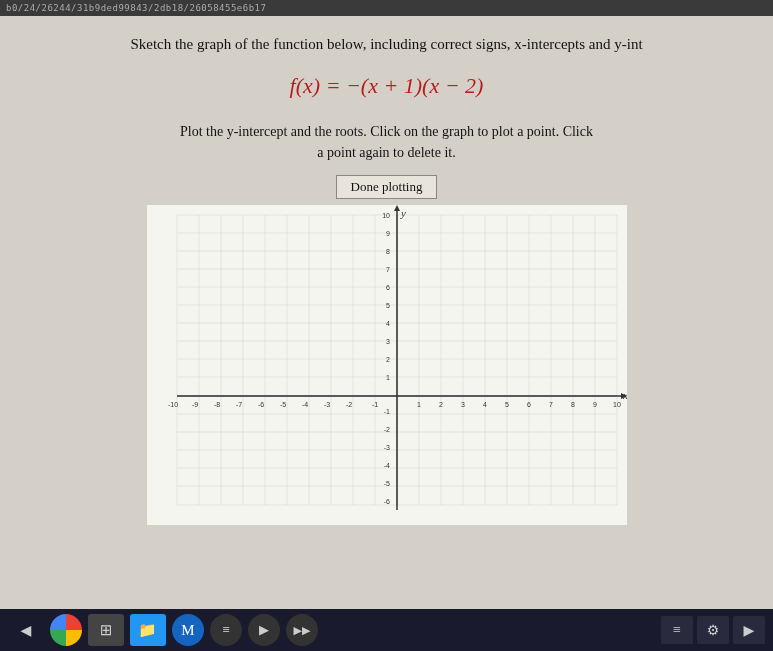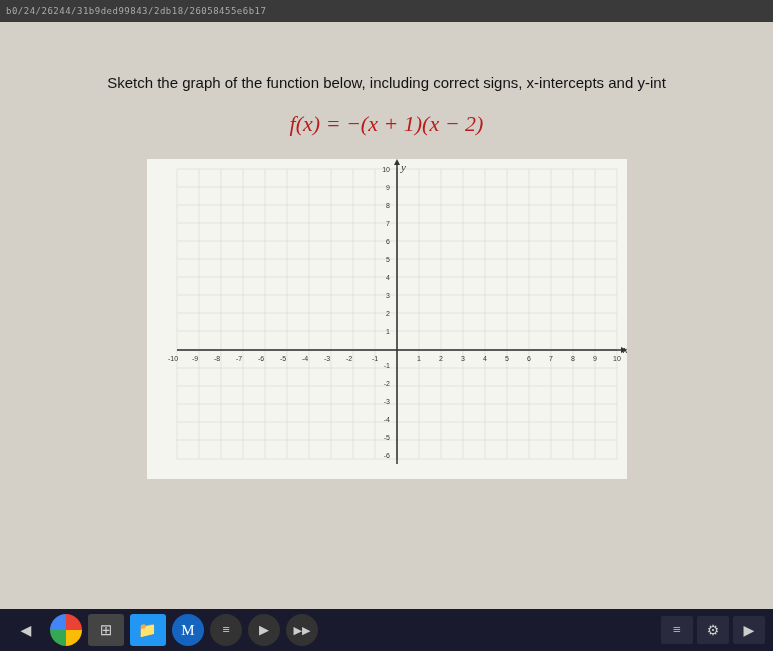--- a/index.html
+++ b/index.html
@@ -9,21 +9,21 @@
       height: 651px;
       background: #c8c8c8;
       font-family: Georgia, serif;
       overflow: hidden;
       display: flex;
       flex-direction: column;
     }
 
     .top-bar {
       background: #3a3a3a;
-      height: 22px;
+      height: 16px;
       width: 100%;
       display: flex;
       align-items: center;
       padding: 0 6px;
     }
 
     .top-bar-text {
       color: #aaa;
       font-size: 9px;
       font-family: monospace;
@@ -38,23 +38,22 @@
       align-items: center;
       padding: 18px 24px 0 24px;
       position: relative;
     }
 
     .question-text {
       font-size: 15px;
       color: #111;
       text-align: center;
       margin-bottom: 18px;
-      font-family: Liberation Sans, sans-serif;
+      font-family: Liberation Serif, serif;
       line-height: 1.4;
-      margin-top: 32px;
     }
 
     .formula {
       font-size: 22px;
       color: #b91c1c;
       text-align: center;
       margin-bottom: 22px;
       font-family: Georgia, serif;
       font-style: italic;
     }
@@ -182,21 +181,26 @@
 </div>
 
 <div class="main-content">
 
   <div class="question-text">Sketch the graph of the function below, including correct signs, x-intercepts and y-int</div>
 
   <div class="formula">
     <i>f</i>(<i>x</i>) = −(<i>x</i> + 1)(<i>x</i> − 2)
   </div>
 
-
+  <div class="instructions">
+    Plot the y-intercept and the roots. Click on the graph to plot a point. Click<br>
+    a point again to delete it.
+  </div>
+
+  <button class="done-btn">Done plotting</button>
 
   <div class="graph-container">
     <svg class="graph-svg" viewBox="0 0 480 320" xmlns="http://www.w3.org/2000/svg">
 
       <rect x="0" y="0" width="480" height="320" fill="#f5f5f0"></rect>
 
       <line x1="30" y1="10" x2="30" y2="300" stroke="#ccc" stroke-width="0.5"></line>
       <line x1="52" y1="10" x2="52" y2="300" stroke="#ccc" stroke-width="0.5"></line>
       <line x1="74" y1="10" x2="74" y2="300" stroke="#ccc" stroke-width="0.5"></line>
       <line x1="96" y1="10" x2="96" y2="300" stroke="#ccc" stroke-width="0.5"></line>

